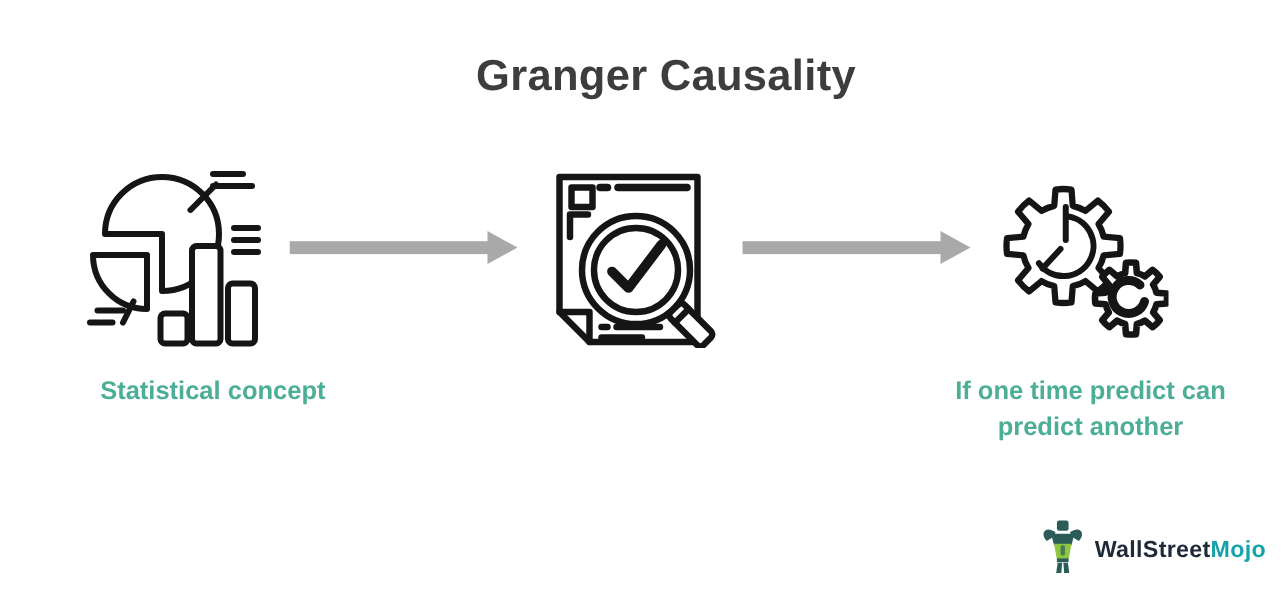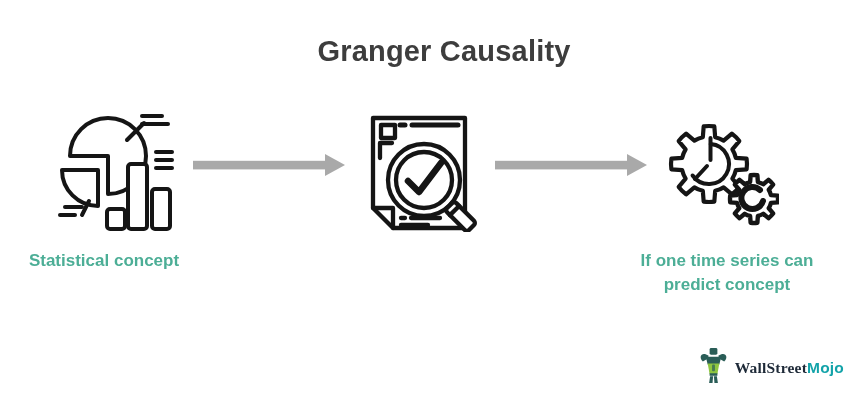--- a/index.html
+++ b/index.html
@@ -21,29 +21,29 @@
   .icon1{left:55px; top:106px; width:126px; height:130px;}
   .icon2{left:368px; top:106px; width:112px; height:126px;}
   .icon3{left:654px; top:112px; width:125px; height:122px;}
   .arrow{position:absolute; top:153px; height:24px;}
   .arrow1{left:193px; width:152px;}
   .arrow2{left:494px; width:154px;}
   .step-label{
     position:absolute; top:249px; font-size:17px; font-weight:700; line-height:24px;
     color:var(--label_teal); text-align:center;
   }
-  .label1{left:4px;  width:200px;}
+  .label1{left:17px;  width:200px;text-align:right;}
   .label2{left:352px; width:156px;}
   .label3{left:617px; width:220px;}
   .logo{
     position:absolute; right:12px; bottom:15px;
     display:flex; align-items:center; gap:5px;
   }
   .brand{font-size:15.5px; font-weight:800; letter-spacing:.2px; white-space:nowrap;}
-  .brand .p1{color:var(--logo_dark);font-family:Liberation Serif, serif;}
+  .brand .p1{color:var(--logo_dark);}
   .brand .p2{color:var(--logo_teal);}
 </style>
 </head>
 <body>
 
 <div id="stage">
 
   <h1 class="page-title">Granger Causality</h1>
 
   <div class="icon icon1">
@@ -133,21 +133,21 @@
         <path d="M1.7,-19.9 A20,20 0 1 1 -16.4,11.5"></path>
         <path d="M1.5,-26 V-4"></path>
         <path d="M-2,2 L-14,15"></path>
       </g>
       <use href="#gearP" transform="translate(100,87) scale(0.6)" fill="#fff" stroke="currentColor" stroke-width="7.3"></use>
       <path d="M106,78 A11,11 0 1 0 109,89" stroke="currentColor" stroke-width="6"></path>
     </svg>
   </div>
 
   <div class="step-label label1">Statistical concept</div>
-  <div class="step-label label3">If one time series can predict concept</div>
+  <div class="step-label label3">If one time predict can predict another</div>
 
   <div class="logo">
     <span>
       <svg width="33" height="39" viewBox="0 0 34 40">
         <g fill="var(--mascot_dark)">
           <rect x="13" y="2" width="8" height="7" rx="1.5"></rect>
           <path d="M12,10 C5,5 1,11 6,16 L11,13 Z"></path>
           <path d="M22,10 C29,5 33,11 28,16 L23,13 Z"></path>
           <path d="M9,11 H25 L23,19 H11 Z"></path>
         </g>

